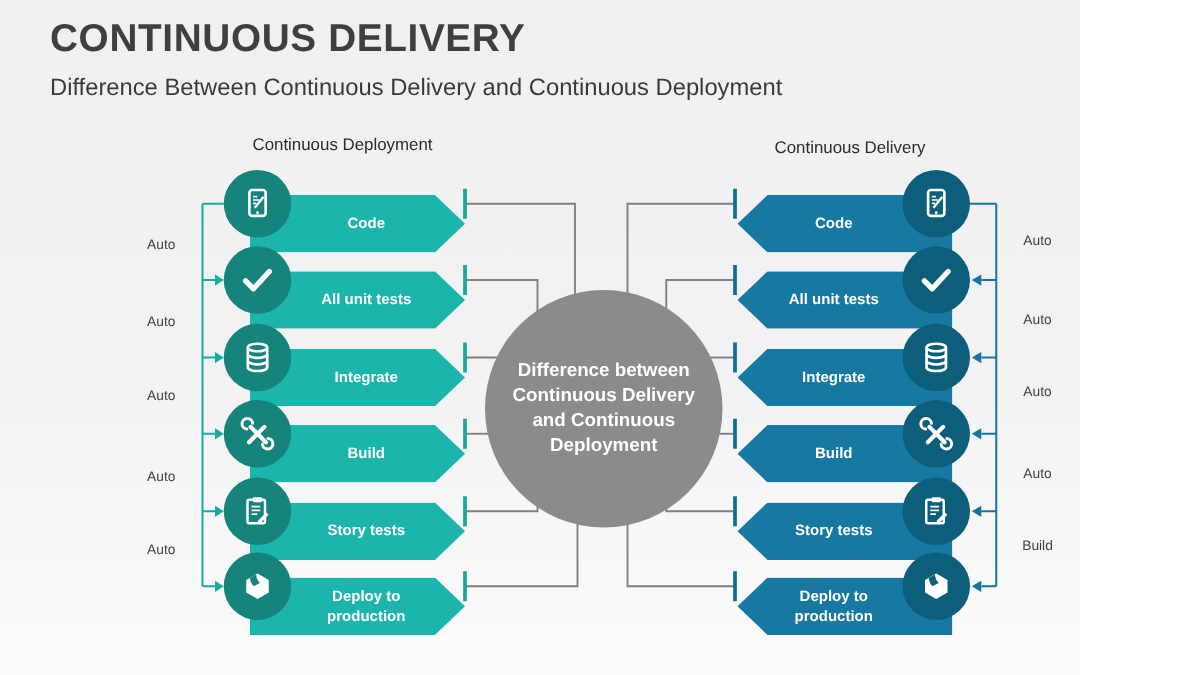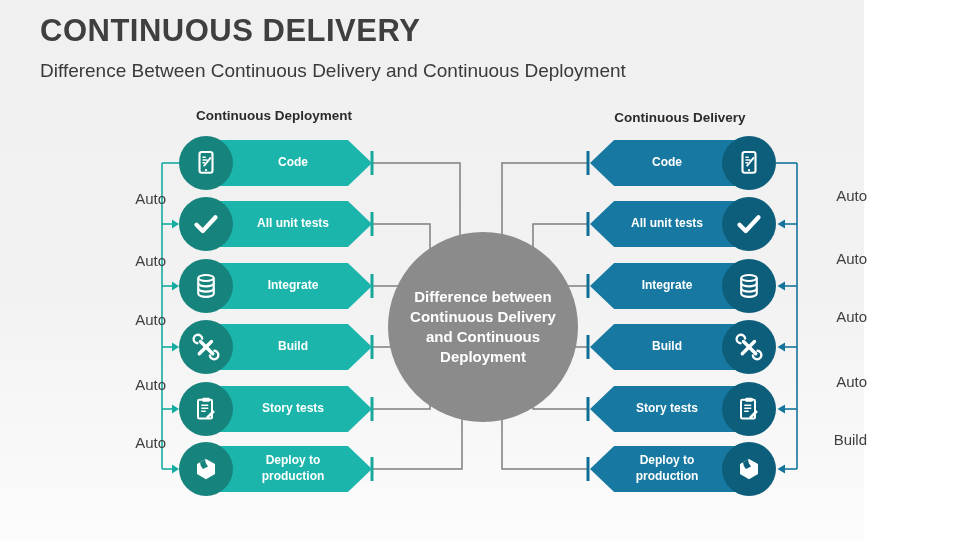--- a/index.html
+++ b/index.html
@@ -15,27 +15,27 @@
   .title{
     position:absolute;left:40px;top:13px;margin:0;
     font-size:31px;font-weight:700;letter-spacing:.5px;color:#3f3f3f;
   }
   .subtitle{
     position:absolute;left:40px;top:60px;margin:0;
     font-size:19px;font-weight:400;color:#3a3a3a;
   }
   .col-header{
     position:absolute;width:220px;text-align:center;
-    font-size:13.5px;font-weight:700;color:#2b2b2b;
+    font-size:13.5px;font-weight:400;color:#2b2b2b;
   }
   .col-header.left{left:164px;top:108px;}
   .col-header.right{left:570px;top:110px;}
   .connectors{position:absolute;left:0;top:0;z-index:1;}
   .banner{
-    position:absolute;width:172px;height:46px;z-index:2;
+    position:absolute;width:172px;height:46px;z-index:2;margin-top:16px;
   }
   .banner.left{
     left:200px;
     background:var(--left-banner,#1CB5AC);
     clip-path:polygon(0 0,86% 0,100% 50%,86% 100%,0 100%);
   }
   .banner.right{
     left:590px;
     background:var(--right-banner,#1778A1);
     clip-path:polygon(14% 0,100% 0,100% 100%,14% 100%,0 50%);
@@ -48,22 +48,22 @@
   .banner.right .banner-label{left:19px;width:116px;}
   .stage-circle{
     position:absolute;width:54px;height:54px;border-radius:50%;z-index:3;
     display:flex;align-items:center;justify-content:center;
   }
   .stage-circle.left{left:179px;background:var(--left-circle,#16847C);}
   .stage-circle.right{left:722px;background:var(--right-circle,#0D5E7B);}
   .stage-circle.left svg{--cut:var(--left-circle,#16847C);}
   .stage-circle.right svg{--cut:var(--right-circle,#0D5E7B);}
   .side-label{
-    position:absolute;width:74px;text-align:right;
-    font-size:15px;color:#3f3f3f;z-index:2;
+    position:absolute;width:74px;text-align:center;
+    font-size:11px;color:#3f3f3f;z-index:2;
   }
   .side-label.left{left:92px;}
   .side-label.right{left:793px;}
   .center-circle{
     position:absolute;left:388px;top:232px;width:190px;height:190px;
     border-radius:50%;background:var(--center-gray,#8B8B8B);z-index:4;
     display:flex;align-items:center;justify-content:center;
   }
   .center-circle span{
     display:block;width:160px;text-align:center;

